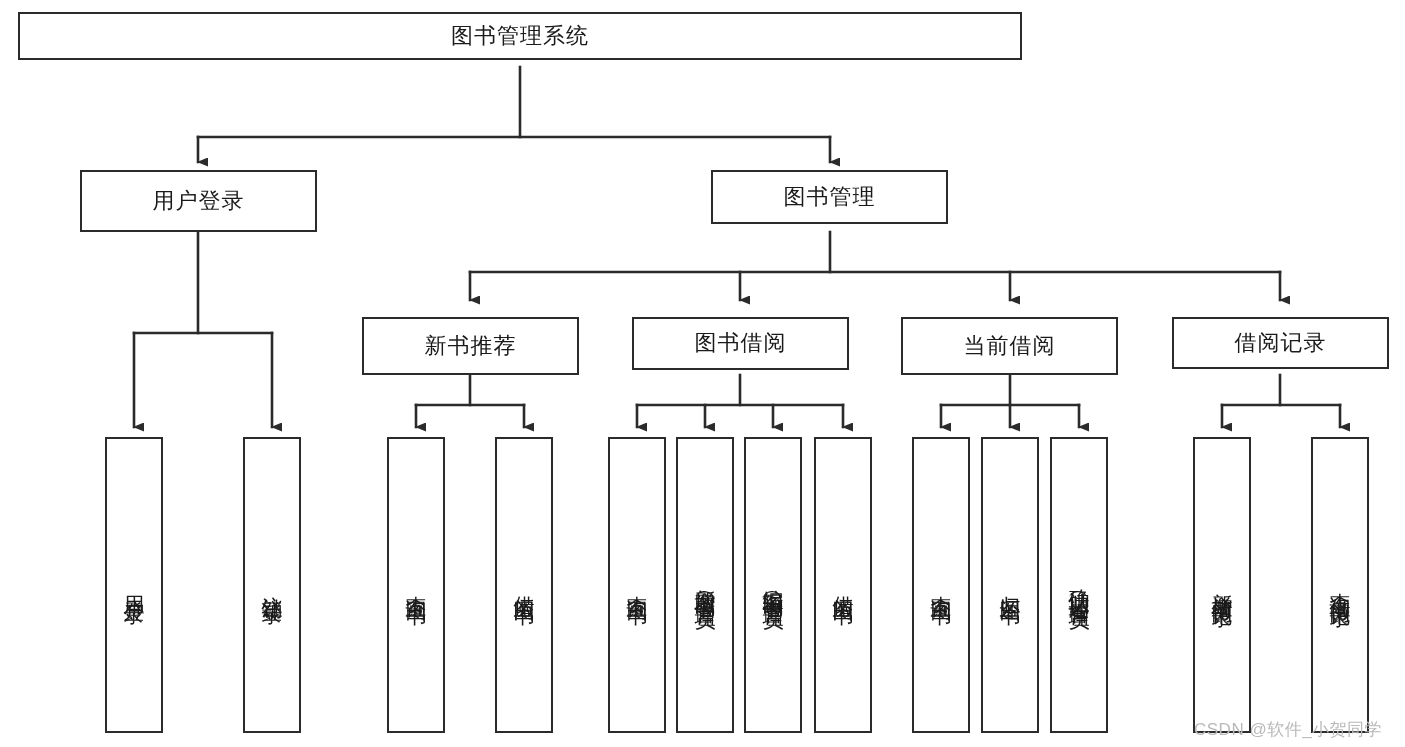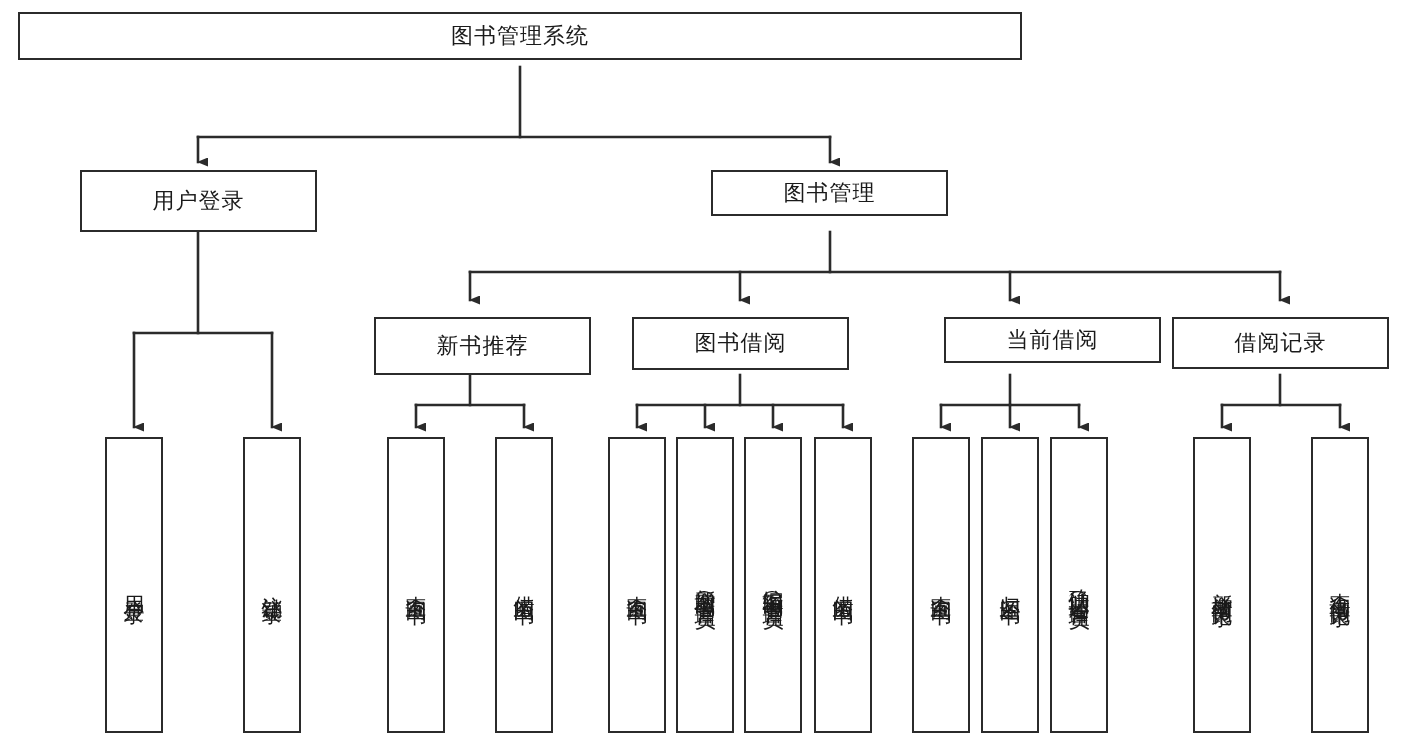--- a/index.html
+++ b/index.html
@@ -128,33 +128,33 @@
   </svg>
 
   <div class="node horiz" style="left:18px; top:12px; width:1004px; height:48px;">
     <span>图书管理系统</span>
   </div>
 
   <div class="node horiz" style="left:80px; top:170px; width:237px; height:62px;">
     <span>用户登录</span>
   </div>
 
-  <div class="node horiz" style="left:711px; top:170px; width:237px; height:46px;">
+  <div class="node horiz" style="left:711px; top:170px; width:237px; height:54px;">
     <span>图书管理</span>
   </div>
 
-  <div class="node horiz" style="left:362px; top:317px; width:217px; height:58px;margin-left:12px;">
+  <div class="node horiz" style="left:362px; top:317px; width:217px; height:58px;">
     <span>新书推荐</span>
   </div>
 
   <div class="node horiz" style="left:632px; top:317px; width:217px; height:53px;">
     <span>图书借阅</span>
   </div>
 
-  <div class="node horiz" style="left:944px; top:317px; width:217px; height:46px;">
+  <div class="node horiz" style="left:901px; top:317px; width:217px; height:58px;">
     <span>当前借阅</span>
   </div>
 
   <div class="node horiz" style="left:1172px; top:317px; width:217px; height:52px;">
     <span>借阅记录</span>
   </div>
 
   <div class="node vert" style="left:105px; top:437px; width:58px; height:296px;">
     <span class="vtext">用户登录</span>
   </div>
@@ -200,14 +200,15 @@
   </div>
 
   <div class="node vert" style="left:1193px; top:437px; width:58px; height:296px;">
     <span class="vtext">新增借阅记录</span>
   </div>
 
   <div class="node vert" style="left:1311px; top:437px; width:58px; height:296px;">
     <span class="vtext">查询借阅记录</span>
   </div>
 
+  <div class="watermark" style="left:1194px; top:718px;">CSDN @软件_小贺同学</div>
 
 </div>
 
 </body></html>

